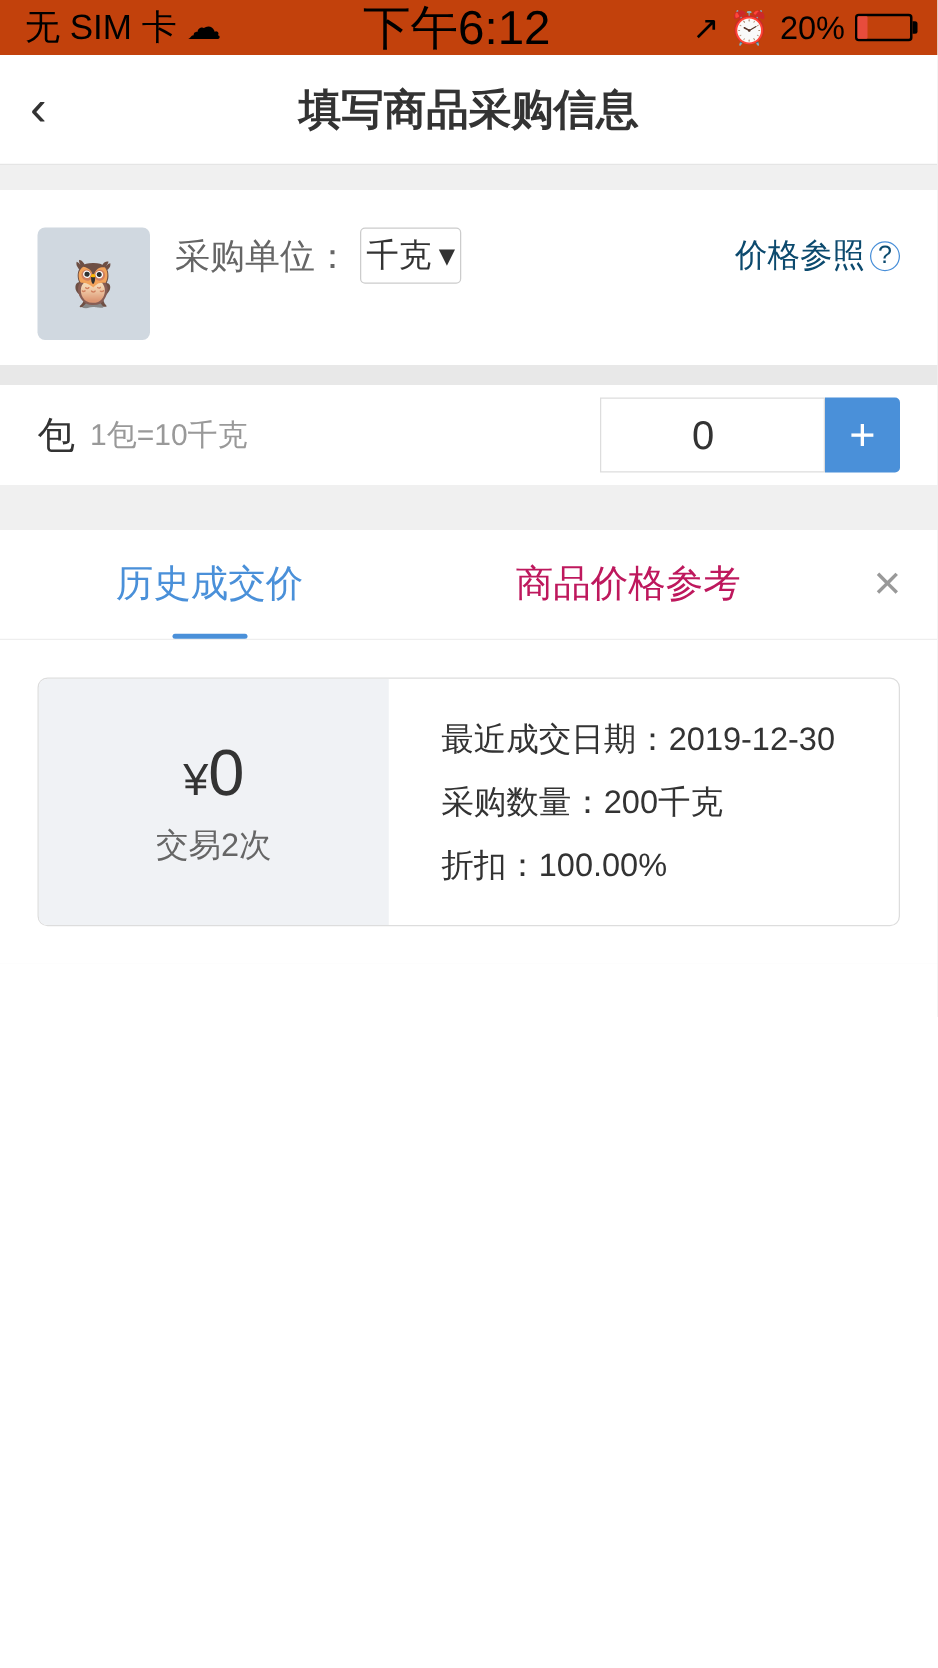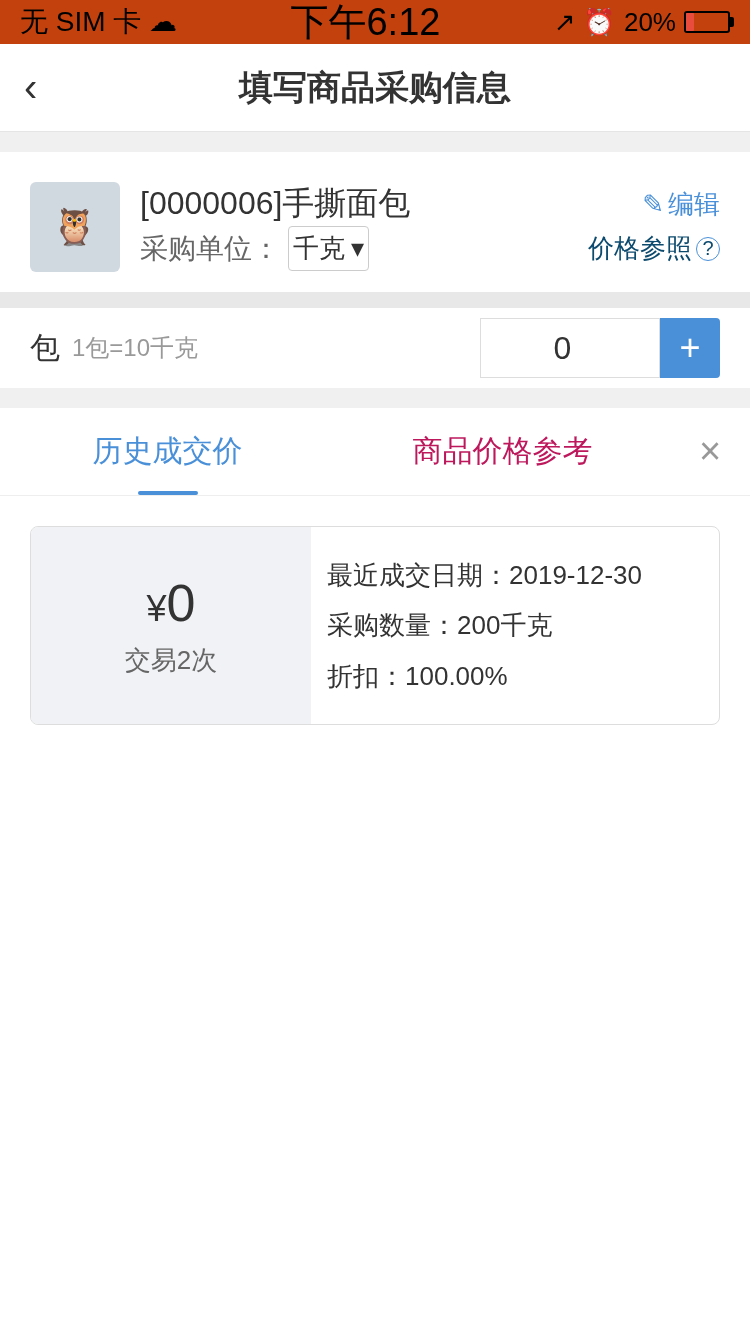--- a/index.html
+++ b/index.html
@@ -221,21 +221,21 @@
       font-size: 36px;
       cursor: pointer;
       display: flex;
       align-items: center;
       justify-content: center;
     }
 
     
     .tab-strip {
       background: #fff;
-      margin-top: 20px;
+      margin-top: 36px;
       display: flex;
       align-items: center;
       height: 88px;
       border-bottom: 1px solid #eee;
       position: relative;
     }
     .tab-item {
       flex: 1;
       display: flex;
       flex-direction: column;
@@ -300,21 +300,21 @@
     .price-amount .currency {
       font-size: 36px;
     }
     .price-trade-count {
       font-size: 26px;
       color: #666;
       margin-top: 10px;
     }
     .price-card-right {
       flex: 1;
-      padding: 30px 16px;
+      padding: 30px 42px;
       display: flex;
       flex-direction: column;
       justify-content: center;
       gap: 14px;
     }
     .price-detail-row {
       font-size: 26px;
       color: #333;
       line-height: 1.4;
     }
@@ -348,27 +348,20 @@
   <div class="nav-back">‹</div>
   <div class="nav-title">填写商品采购信息</div>
 </div>
 
 <div class="product-card">
   <div class="product-header">
     <div class="product-thumb">
       <span class="product-thumb-icon">🦉</span>
     </div>
     <div class="product-info">
-      <div class="product-title-row">
-        <span class="product-name">[0000006]手撕面包</span>
-        <div class="edit-btn">
-          <span>✎</span>
-          <span>编辑</span>
-        </div>
-      </div>
       <div class="product-unit-row">
         <div style="display:flex;align-items:center;gap:8px;">
           <span class="unit-label">采购单位：</span>
           <div class="unit-select">
             <span>千克</span>
             <span>▾</span>
           </div>
         </div>
         <div class="price-ref-btn">
           <span>价格参照</span>

